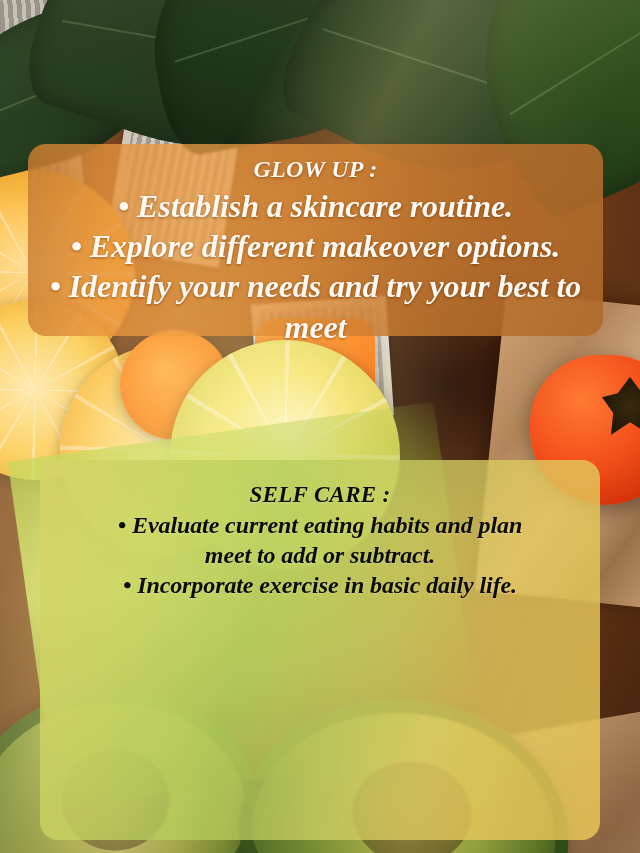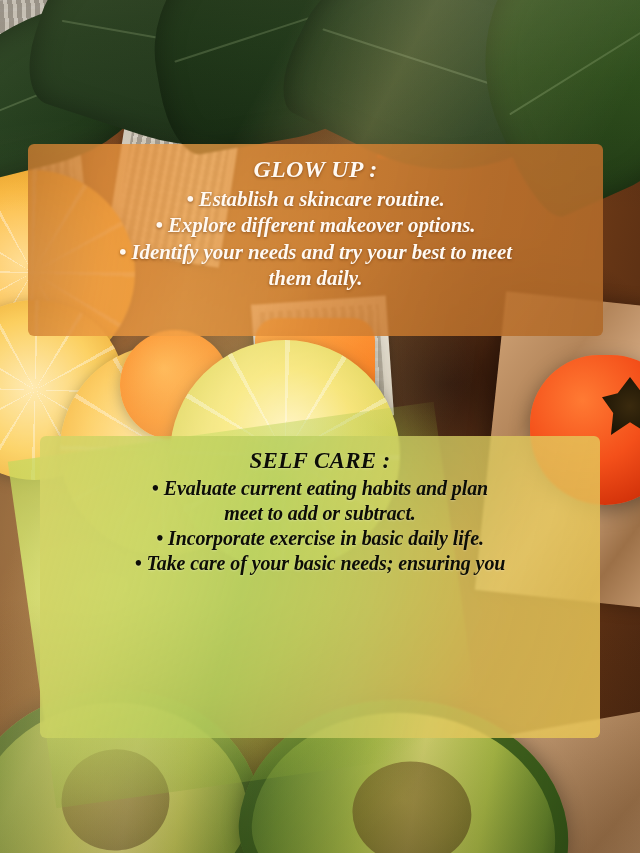--- a/index.html
+++ b/index.html
@@ -165,42 +165,42 @@
     mix-blend-mode:screen;
   }
   .overall-tint{
     inset:0;
     background:linear-gradient(180deg,rgba(20,12,4,.18) 0%,rgba(0,0,0,0) 25%,rgba(0,0,0,0) 70%,rgba(20,12,4,.22) 100%);
   }
 
   
   .card{
     position:absolute;
-    border-radius:6px;
+    border-radius:18px;
     text-align:center;
     box-sizing:border-box;
     backdrop-filter:blur(1px);
   }
   .card-glow{
     left:28px;top:144px;width:575px;height:192px;
     padding:10px 14px 12px;
     background:
       linear-gradient(100deg,
         rgba(196,122,48,.86) 0%,
         rgba(232,148,62,.80) 16%,
         rgba(241,160,70,.74) 30%,
         rgba(216,133,52,.82) 52%,
         rgba(186,112,44,.88) 78%,
         rgba(176,106,42,.90) 100%);
     color:#fff9f2;
     text-shadow:0 1px 3px rgba(90,40,5,.55);
   }
   .card-self{
-    left:40px;top:436px;width:560px;height:302px;
-    padding:10px 12px 12px;
+    left:40px;top:460px;width:560px;height:380px;
+    padding:20px 12px 12px;
     background:
       linear-gradient(105deg,
         rgba(214,212,104,.88) 0%,
         rgba(198,210,96,.80) 20%,
         rgba(180,205,92,.74) 38%,
         rgba(205,206,100,.78) 58%,
         rgba(226,198,92,.82) 78%,
         rgba(232,196,86,.86) 100%);
     color:#0d0d07;
     text-shadow:0 1px 2px rgba(255,255,255,.25);
@@ -208,25 +208,25 @@
 
   .card-title{
     font-weight:bold;font-style:italic;
     font-size:24px;line-height:1.28;
     letter-spacing:.3px;
     margin:0 0 1px 0;
   }
   .card-self .card-title{font-size:23px;}
   .card-line{
     font-weight:bold;font-style:italic;
-    font-size:21px;line-height:1.26;
+    font-size:32px;line-height:1.26;
     margin:0;
     letter-spacing:-.1px;
   }
-  .card-self .card-line{font-size:20px;line-height:1.25;}
+  .card-self .card-line{font-size:24px;line-height:1.25;}
 </style>
 </head>
 <body>
 
 <div class="canvas">
 
   <div class="photo">
 
     <div class="layer bg-wood"></div>
     <div class="layer bg-darkband"></div>
@@ -303,24 +303,22 @@
 
     <div class="layer glare"></div>
     <div class="layer overall-tint"></div>
   </div>
 
   <div class="card card-glow">
     <p class="card-title">GLOW UP :</p>
     <p class="card-line">• Establish a skincare routine.</p>
     <p class="card-line">• Explore different makeover options.</p>
     <p class="card-line">• Identify your needs and try your best to meet</p>
-    <p class="card-line">them daily.</p>
   </div>
 
   <div class="card card-self">
     <p class="card-title">SELF CARE :</p>
     <p class="card-line">• Evaluate current eating habits and plan</p>
     <p class="card-line">meet to add or subtract.</p>
     <p class="card-line">• Incorporate exercise in basic daily life.</p>
-    <p class="card-line">• Take care of your basic needs; ensuring you</p>
   </div>
 
 </div>
 
 </body></html>

